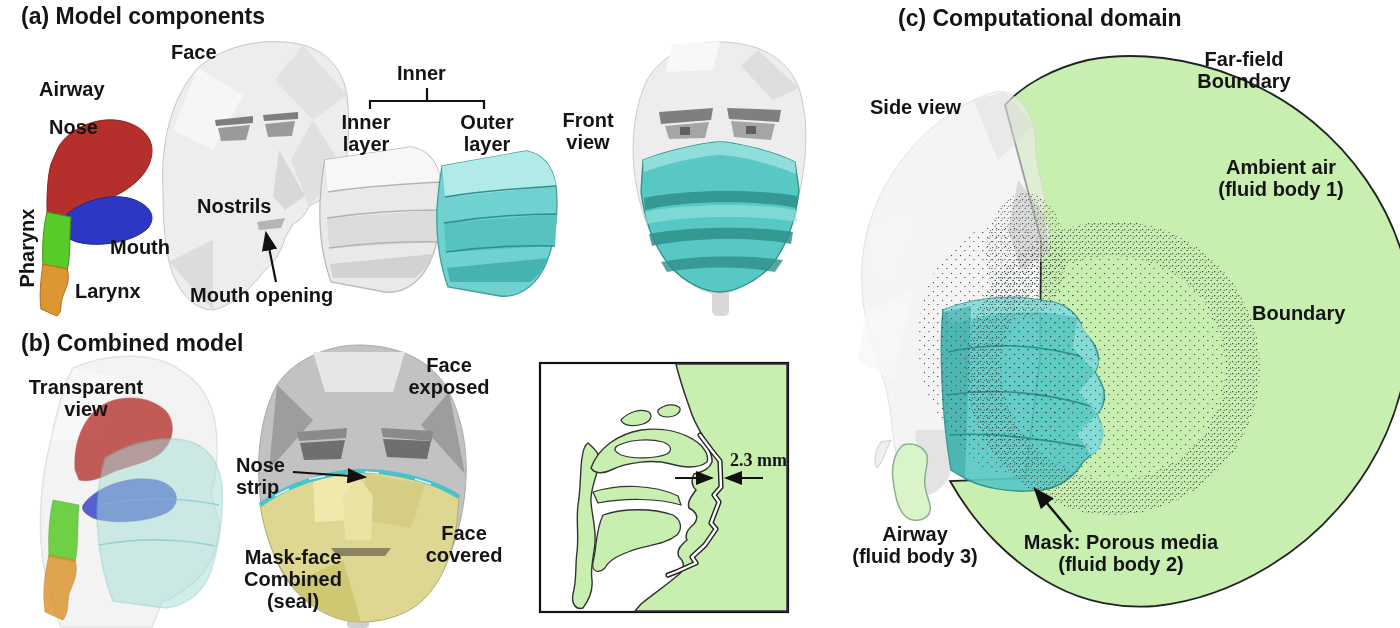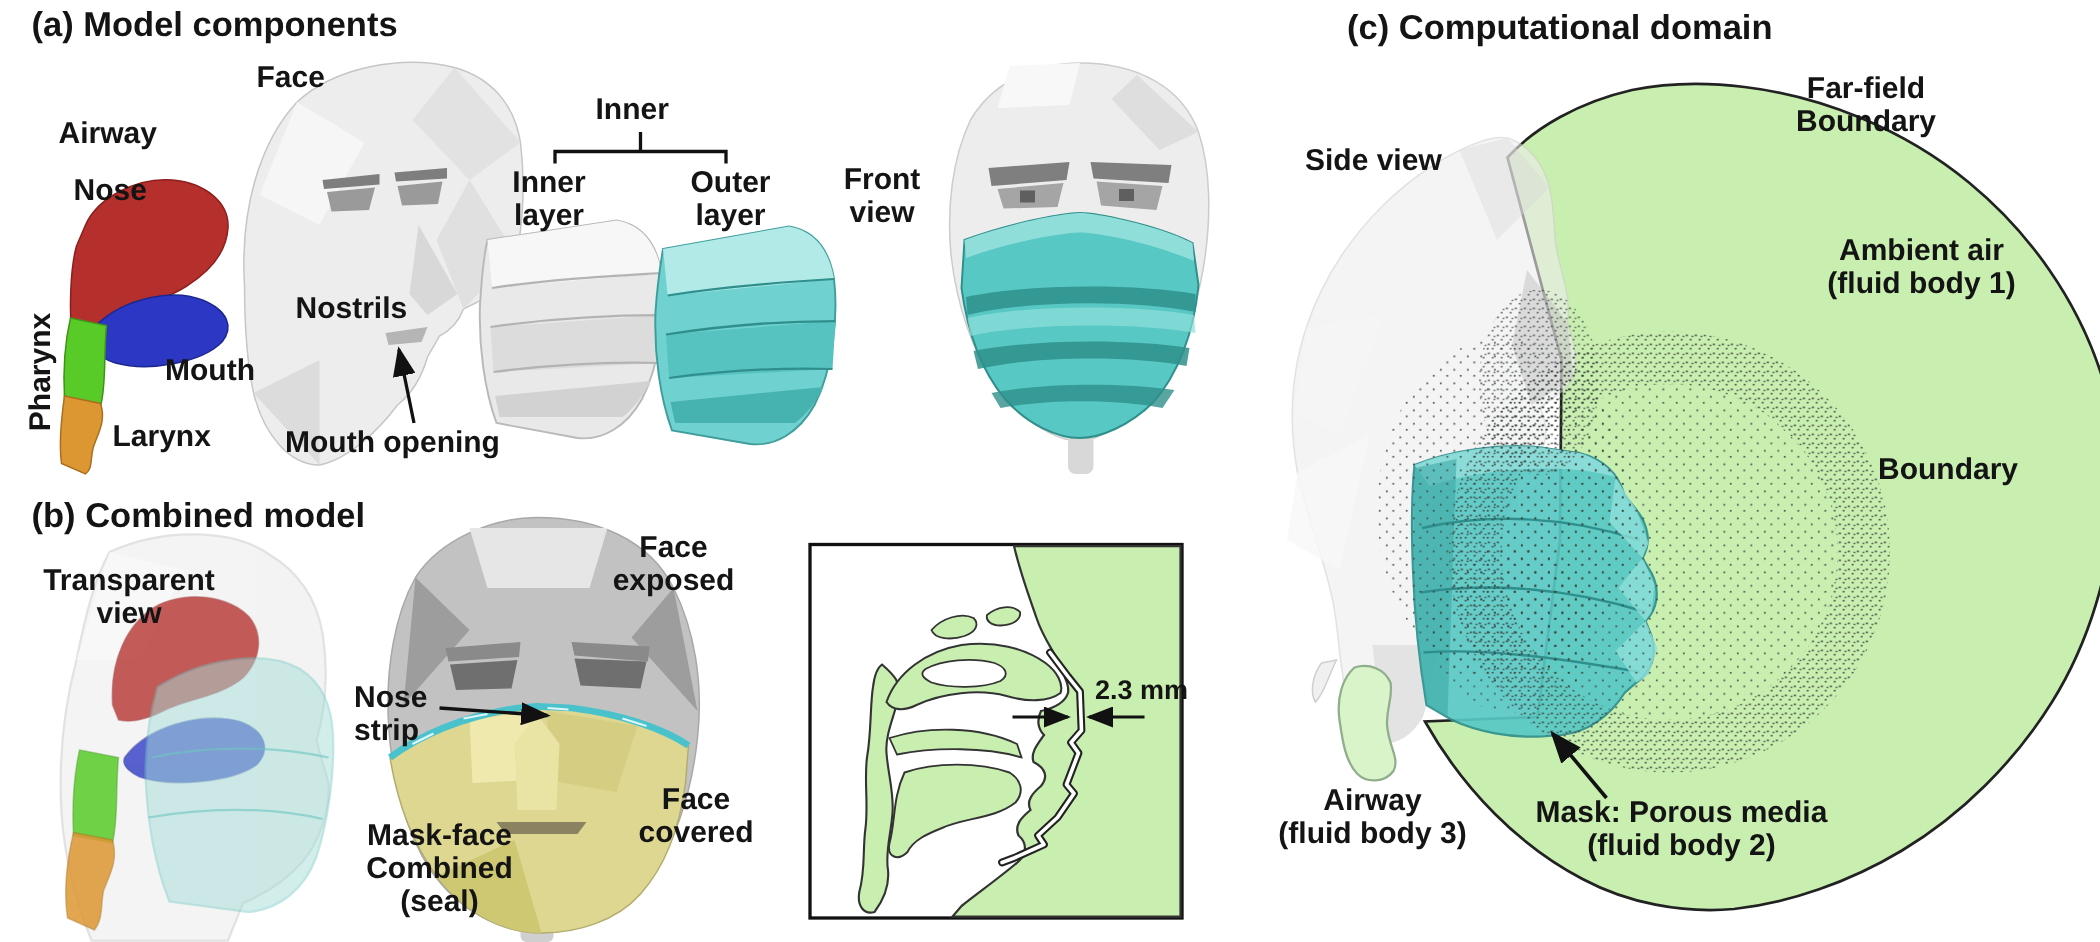--- a/index.html
+++ b/index.html
@@ -259,21 +259,21 @@
 view</div>
 <div class="lbl" style="left:223px;top:454px;">Nose
 strip</div>
 <div class="lbl ctr" style="left:215px;top:546px;width:130px;">Mask-face
 Combined
 (seal)</div>
 <div class="lbl ctr" style="left:386px;top:354px;width:100px;">Face
 exposed</div>
 <div class="lbl ctr" style="left:401px;top:522px;width:100px;">Face
 covered</div>
-<div class="lbl sm" style="left:717px;top:449px;">2.3 mm</div>
+<div class="lbl sm" style="left:717px;top:449px;font-family:Liberation Serif, serif;">2.3 mm</div>
 
 <div class="lbl title" style="left:885px;top:6px;">(c) Computational domain</div>
 <div class="lbl" style="left:857px;top:68px;margin-top:28px;">Side view</div>
 <div class="lbl ctr" style="left:1151px;top:48px;width:160px;text-align:center;">Far-field
 Boundary</div>
 <div class="lbl ctr" style="left:1188px;top:156px;width:160px;">Ambient air
 (fluid body 1)</div>
 <div class="lbl" style="left:1239px;top:302px;">Boundary</div>
 <div class="lbl ctr" style="left:832px;top:523px;width:140px;">Airway
 (fluid body 3)</div>

